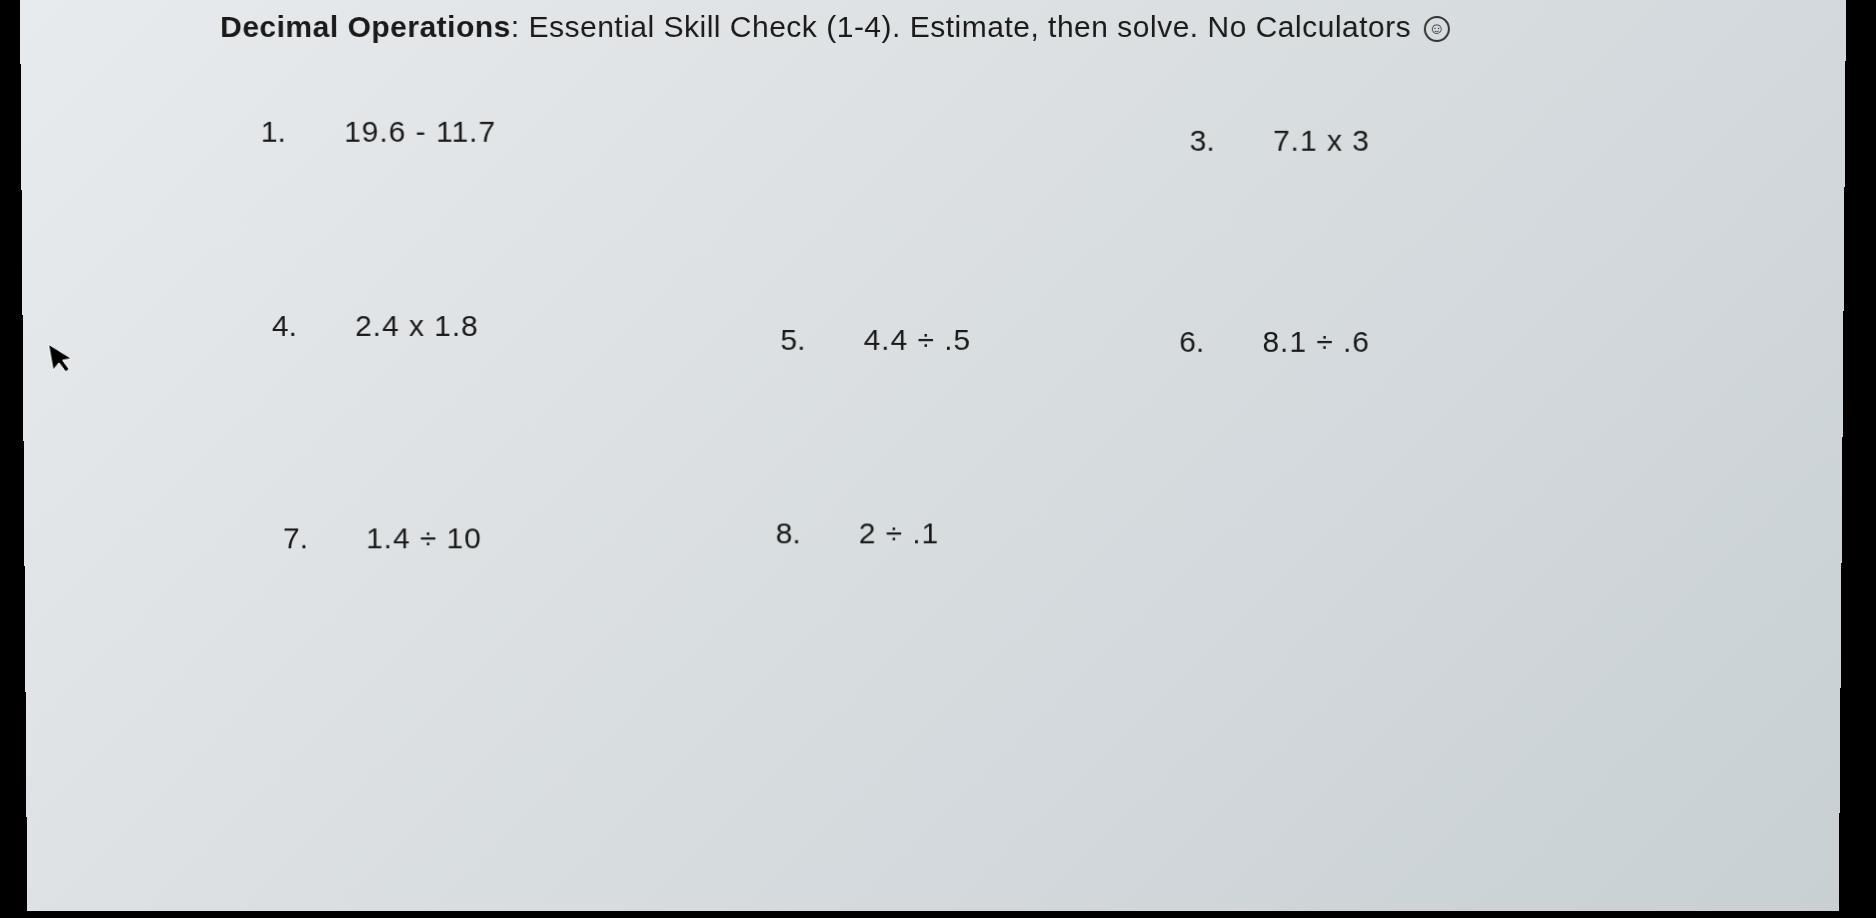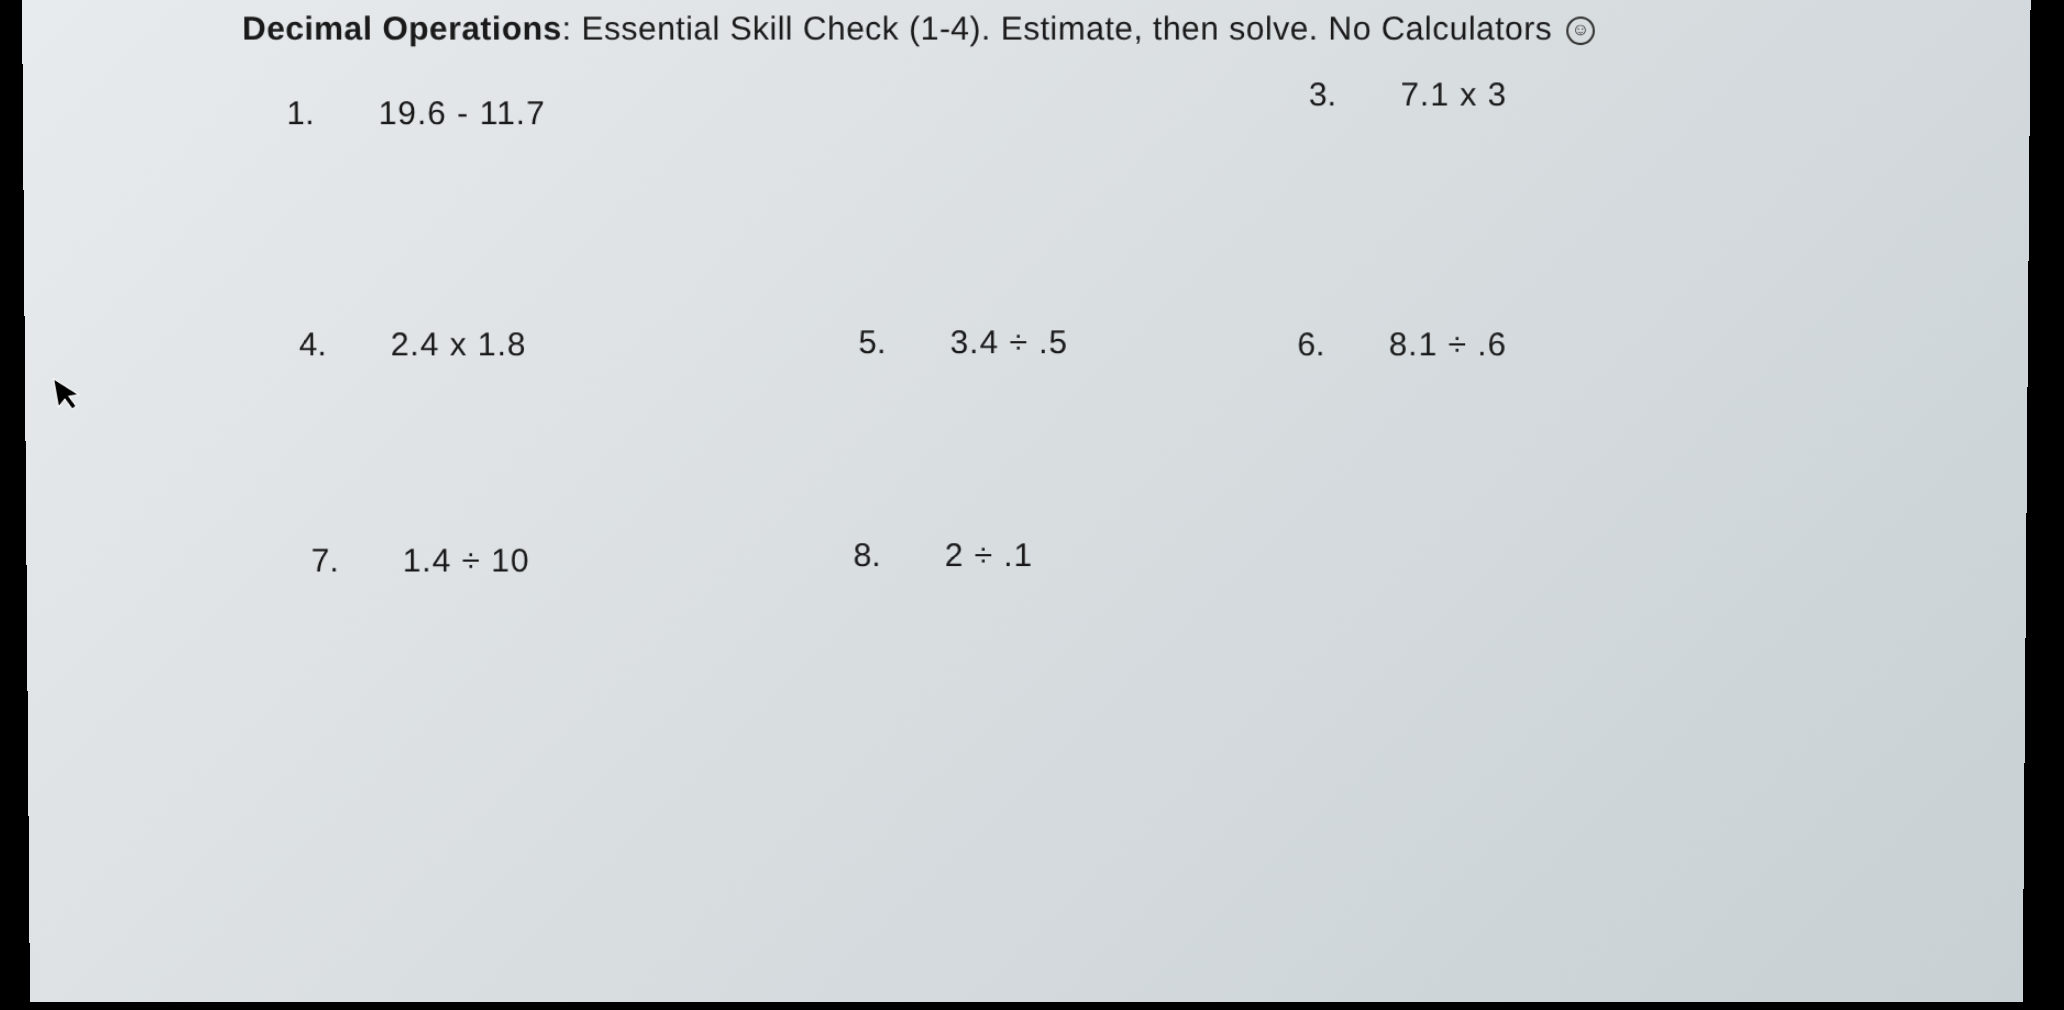--- a/index.html
+++ b/index.html
@@ -25,21 +25,21 @@
       bottom: 0;
       background: linear-gradient(135deg, #e8ebed 0%, #d8dde0 50%, #c8d0d4 100%);
       transform: perspective(2000px) rotateX(-1deg);
       transform-origin: top center;
       padding: 10px 60px 60px 200px;
       color: #1a1a1a;
     }
     
     .header {
       font-size: 30px;
-      margin-bottom: 22px;
+      margin-bottom: 50px;
       letter-spacing: 0.5px;
       white-space: nowrap;
     }
     
     .header-bold {
       font-weight: bold;
     }
     
     .header-rest {
       font-weight: normal;
@@ -86,22 +86,22 @@
       top: 340px;
       font-size: 36px;
       color: #000;
       transform: rotate(-10deg);
       text-shadow: 1px 1px 2px rgba(255,255,255,0.5);
     }
     
     
     .p1 { top: 0px; left: 40px; margin-top: 21px; }
     .p2 { top: 10px; left: 560px; }
-    .p3 { top: 4px; left: 970px; }
-    .p4 { top: 232px; left: 50px; }
+    .p3 { top: 30px; left: 970px; }
+    .p4 { top: 216px; left: 50px; }
     .p5 { top: 230px; left: 560px; }
     .p6 { top: 232px; left: 960px; }
     .p7 { top: 430px; left: 60px; }
     .p8 { top: 425px; left: 555px; }
   </style>
 </head>
 <body>
 
 <div class="page">
 
@@ -123,21 +123,21 @@
       <span class="problem-expr">7.1  x  3</span>
     </div>
 
     <div class="problem p4">
       <span class="problem-num">4.</span>
       <span class="problem-expr">2.4  x  1.8</span>
     </div>
 
     <div class="problem p5">
       <span class="problem-num">5.</span>
-      <span class="problem-expr">3.4  ÷  .5</span>
+      <span class="problem-expr">4.4  ÷  .5</span>
     </div>
 
     <div class="problem p6">
       <span class="problem-num">6.</span>
       <span class="problem-expr">8.1  ÷  .6</span>
     </div>
 
     <div class="problem p7">
       <span class="problem-num">7.</span>
       <span class="problem-expr">1.4  ÷  10</span>

